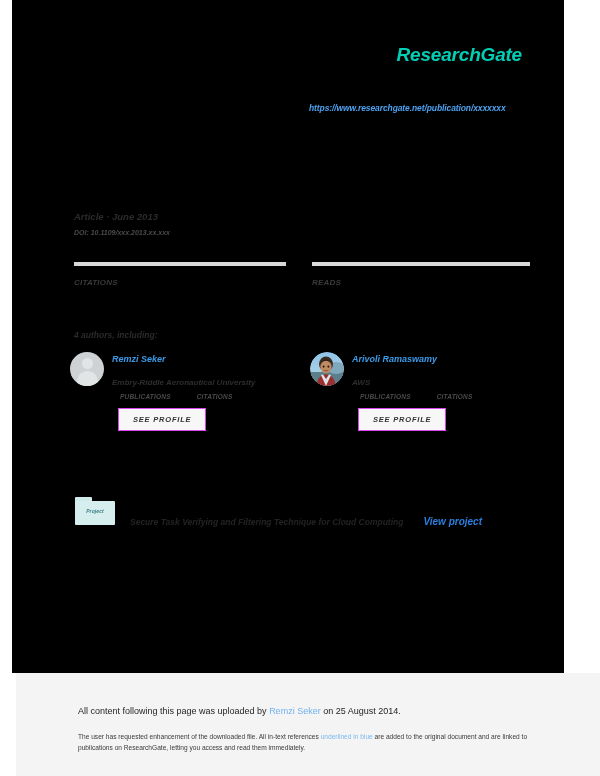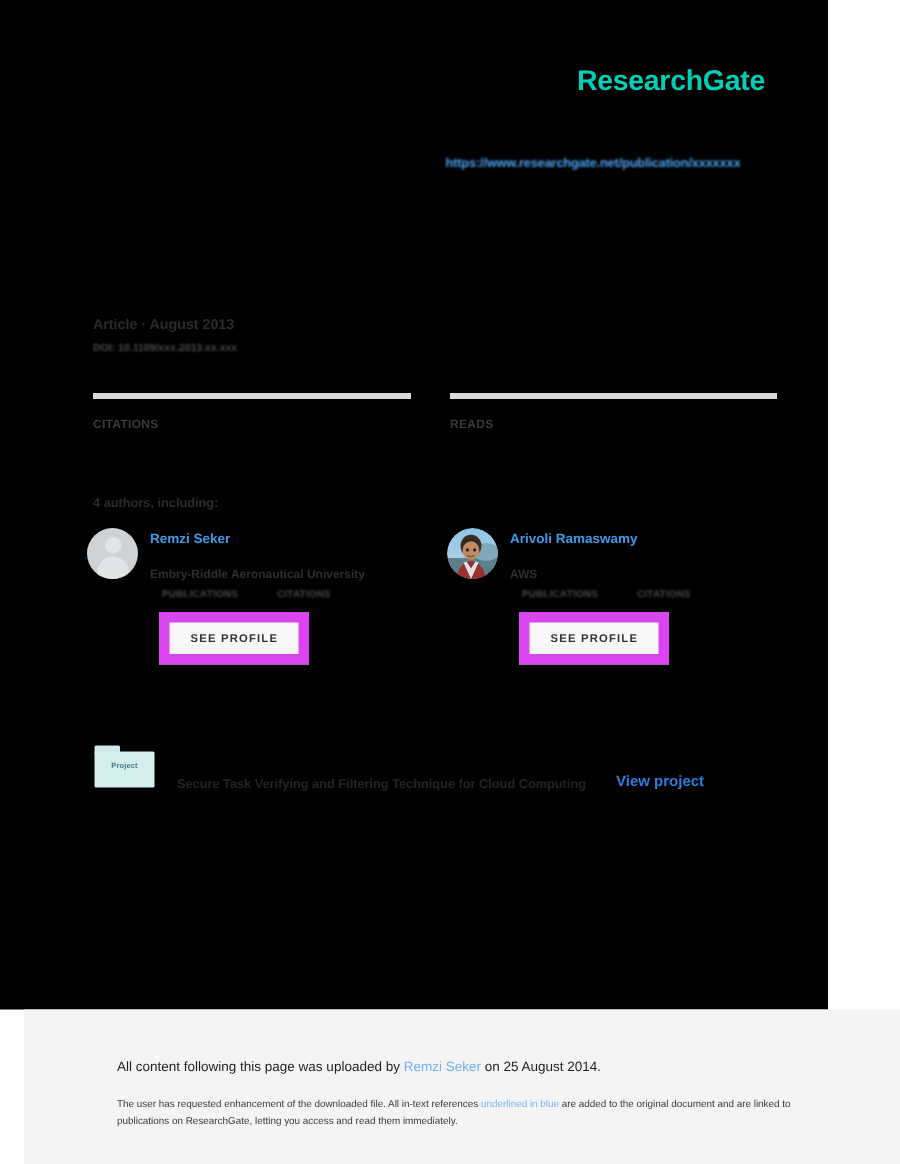--- a/index.html
+++ b/index.html
@@ -18,26 +18,27 @@
   .page {
     position: relative;
     width: 600px;
     height: 776px;
     background: #ffffff;
   }
 
   
   .doc-body {
     position: absolute;
-    left: 0;
+    left: 12px;
     top: 0;
     width: 552px;
     height: 673px;
     background: #000000;
     overflow: hidden;
+    font-style: italic;
   }
 
   
   .rg-logo {
     position: absolute;
     right: 42px;
     top: 44px;
     font-size: 19px;
     font-weight: bold;
     letter-spacing: -0.2px;
@@ -202,21 +203,21 @@
     color: #4a4a4a;
     filter: blur(0.55px);
   }
 
   .see-profile {
     margin-top: 8px;
     margin-left: 6px;
     display: inline-block;
     padding: 6px 14px;
     background: #f7f7f7;
-    border: 7px solid #d946ef;
+    border: 1px solid #d946ef;
     font-size: 7.5px;
     font-weight: bold;
     letter-spacing: 0.8px;
     color: #333333;
   }
 
   
   .projects-heading {
     position: absolute;
     left: 62px;
@@ -326,21 +327,21 @@
 <body>
 
 <div class="page">
 
   <div class="doc-body">
 
     <div class="rg-logo">ResearchGate</div>
 
     <div class="pub-url">https://www.researchgate.net/publication/xxxxxxx</div>
 
-    <div class="article-line">Article · August 2013</div>
+    <div class="article-line">Article · June 2013</div>
 
     <div class="doi-line">DOI: 10.1109/xxx.2013.xx.xxx</div>
 
     <div class="stat-block stat-citations">
       <div class="stat-rule"></div>
       <div class="stat-label">CITATIONS</div>
     </div>
 
     <div class="stat-block stat-reads">
       <div class="stat-rule"></div>

